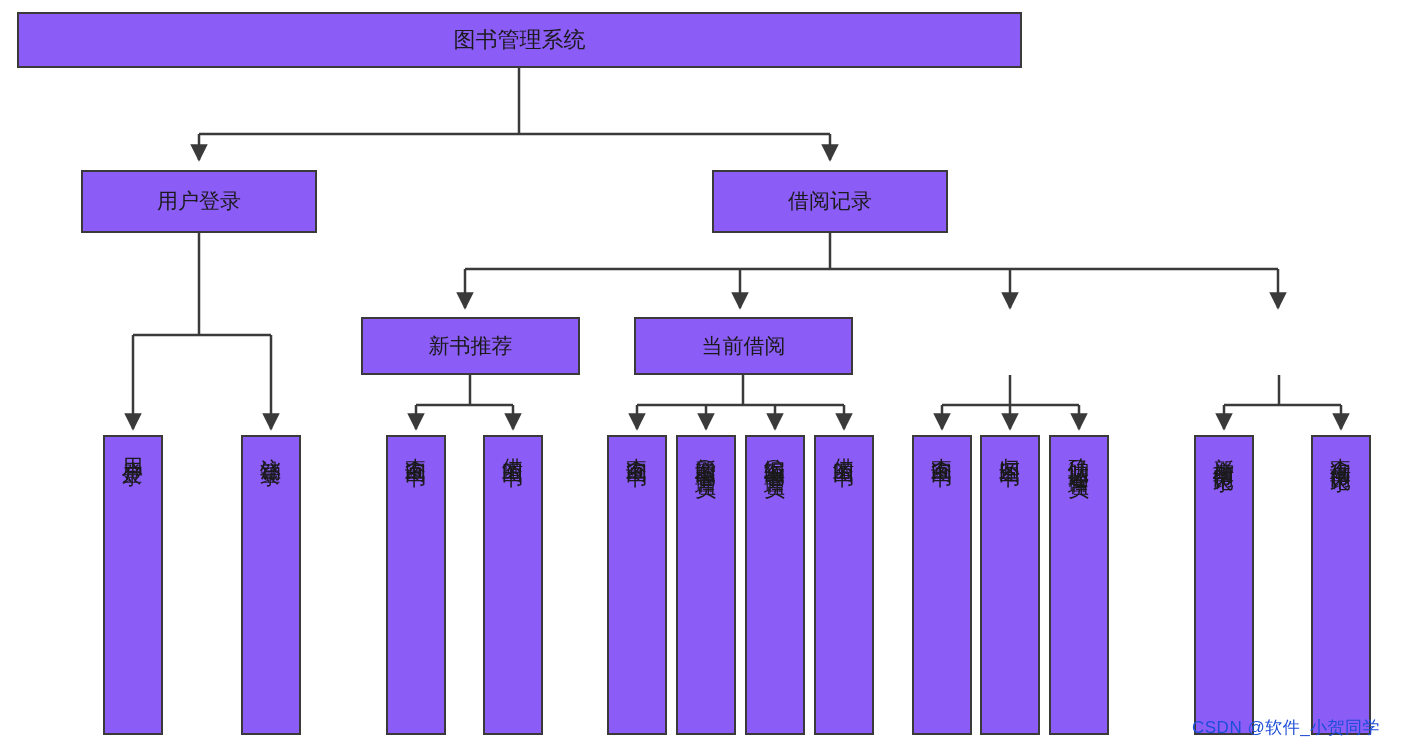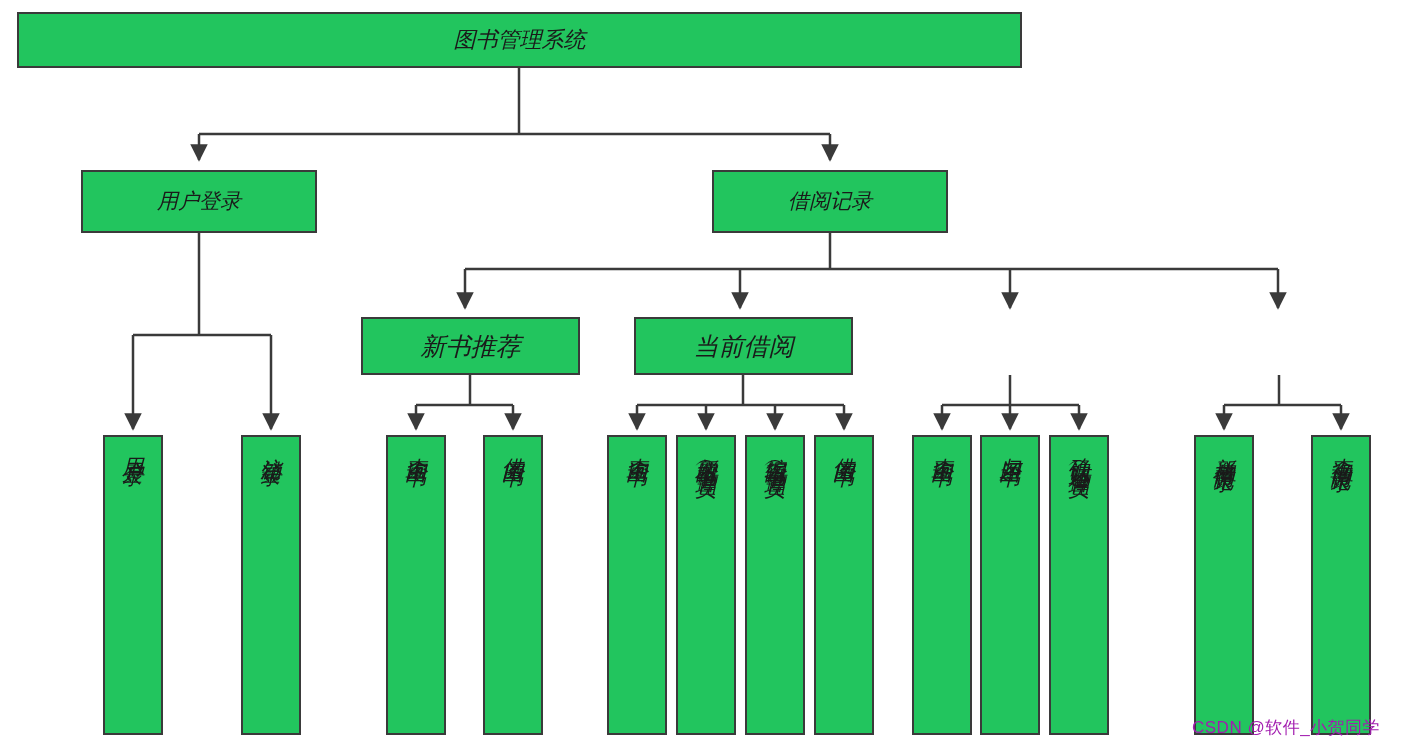--- a/index.html
+++ b/index.html
@@ -21,54 +21,53 @@
     position: absolute;
     left: 0;
     top: 0;
     width: 1405px;
     height: 747px;
     pointer-events: none;
   }
   .node {
     position: absolute;
     box-sizing: border-box;
-    background: #22c55e;
+    background: #8b5cf6;
     border: 2px solid #3a3a3a;
     display: flex;
     align-items: center;
     justify-content: center;
     color: #1a1a1a;
-    font-style: italic;
   }
   .node .label {
     text-align: center;
     line-height: 1.15;
     white-space: nowrap;
   }
   .node-root .label { font-size: 22px; }
   .node-l1 .label { font-size: 21px; }
-  .node-l2 .label { font-size: 25px; }
+  .node-l2 .label { font-size: 21px; }
   .node-leaf {
     align-items: flex-start;
     justify-content: center;
     padding-top: 4px;
   }
   .node-leaf .label {
     font-size: 21px;
     writing-mode: vertical-rl;
     text-orientation: upright;
     letter-spacing: 3px;
     line-height: 1;
     white-space: nowrap;
     display: block;
   }
   .watermark {
     position: absolute;
     font-size: 17px;
-    color: #a21caf;
+    color: #1d4ed8;
     white-space: nowrap;
     letter-spacing: 0.5px;
   }
 </style>
 </head>
 <body>
 
 <div id="canvas">
 
   <svg id="connectors" viewBox="0 0 1405 747" xmlns="http://www.w3.org/2000/svg">

